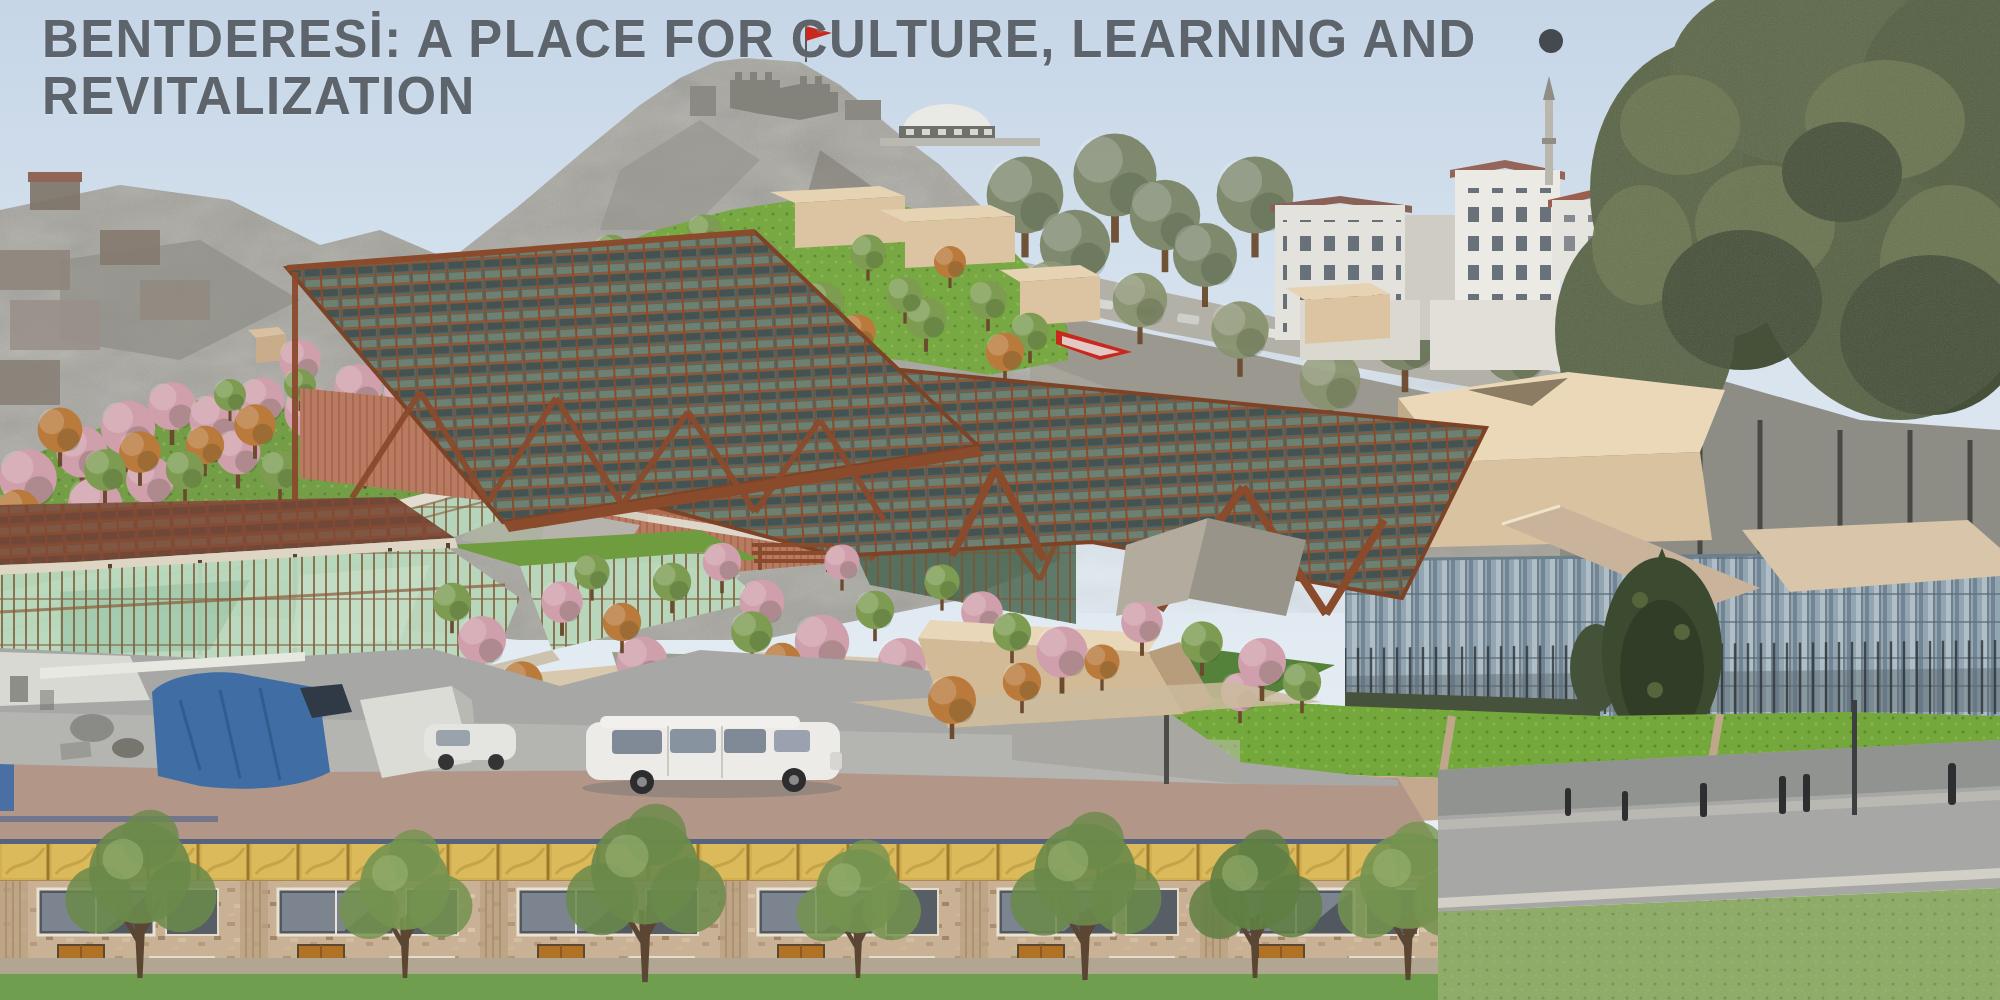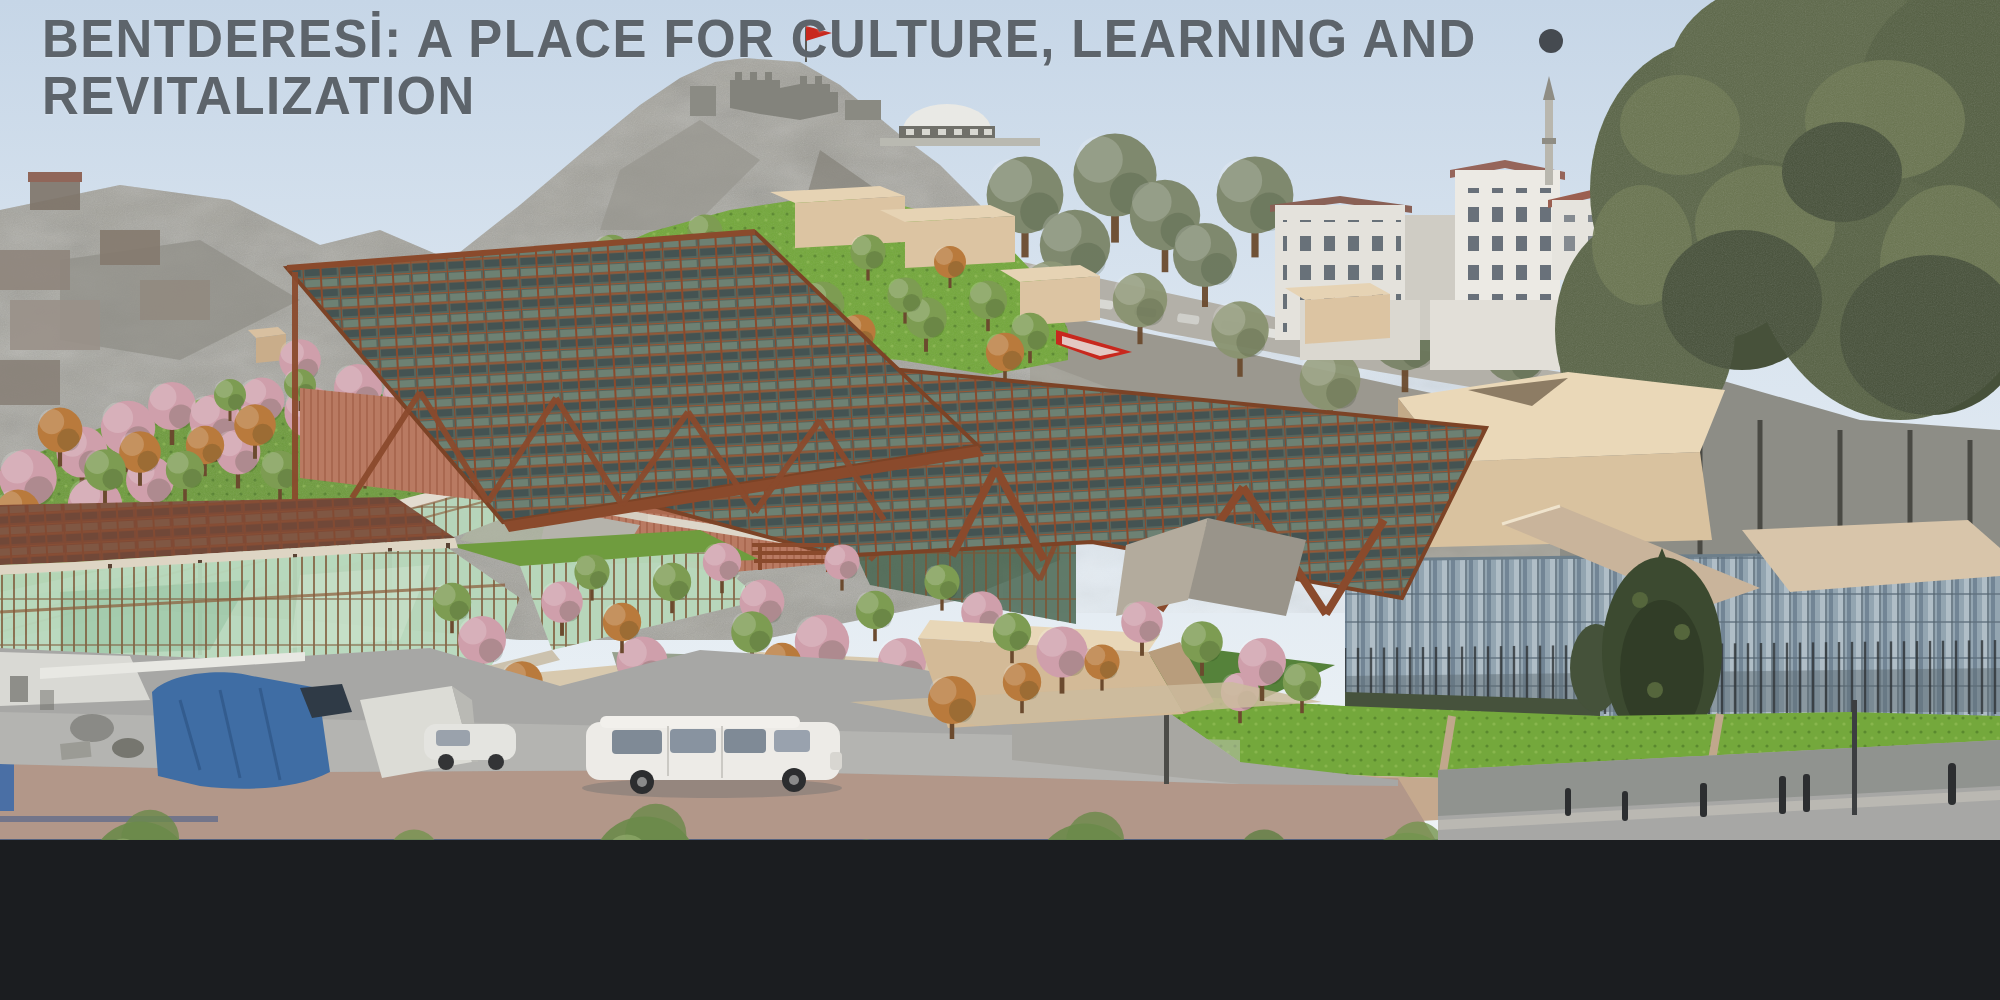--- a/index.html
+++ b/index.html
@@ -1,17 +1,17 @@
 <!DOCTYPE html>
 <html style="--title-gray: #5d646b; --sky-top: #c6d6e7; --sky-bottom: #eef3f6; --flag-red: #c8281e; --canopy-rust: #8a4a2c; --canopy-panel: #56655d; --grass-bright: #74a83c; --massing-beige: #dcc4a2; --glass-green: #b7d8bc; --blossom-pink: #cf9fab; --autumn-orange: #b97a3c; --tree-green: #7d9c52; --curtain-glass: #93a5b1; --ground-taupe: #b29789; --facade-gold: #d3b14e; --facade-brick: #c8b299; --door-orange: #b06f22; --road-gray: #a7a7a5; --grass-foreground: #8cab63; --tarp-blue: #3f6da4;"><head>
 <meta charset="utf-8">
 <style>
   html,body{margin:0;padding:0;background:#1b1d20;}
   .stage{
-    position:relative;width:2000px;height:840px;overflow:hidden;
+    position:relative;width:2000px;height:1000px;overflow:hidden;
     background:linear-gradient(180deg,var(--sky-top) 0%,#d9e4ef 38%,var(--sky-bottom) 100%);
     font-family:"Liberation Sans",sans-serif;
   }
   .stage svg{position:absolute;inset:0;display:block;}
   .poster-title{
     position:absolute;left:42px;top:10px;z-index:5;
     color:var(--title-gray);
     font-weight:bold;font-size:53px;line-height:57px;letter-spacing:1.5px;
     transform:scaleX(.96);transform-origin:left top;
     text-shadow:0 1px 2px rgba(255,255,255,.25);

